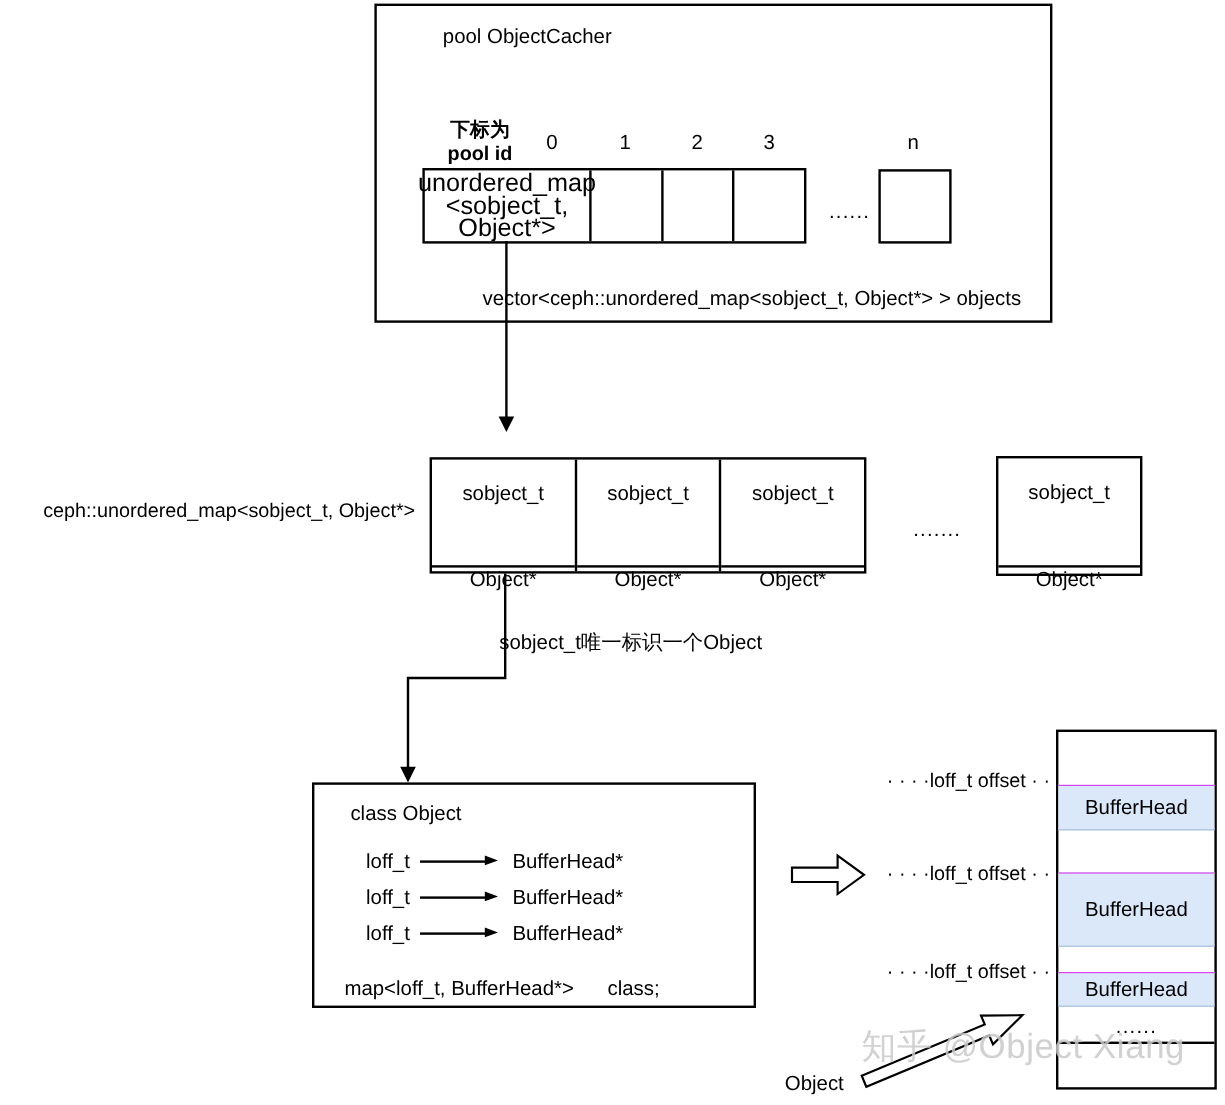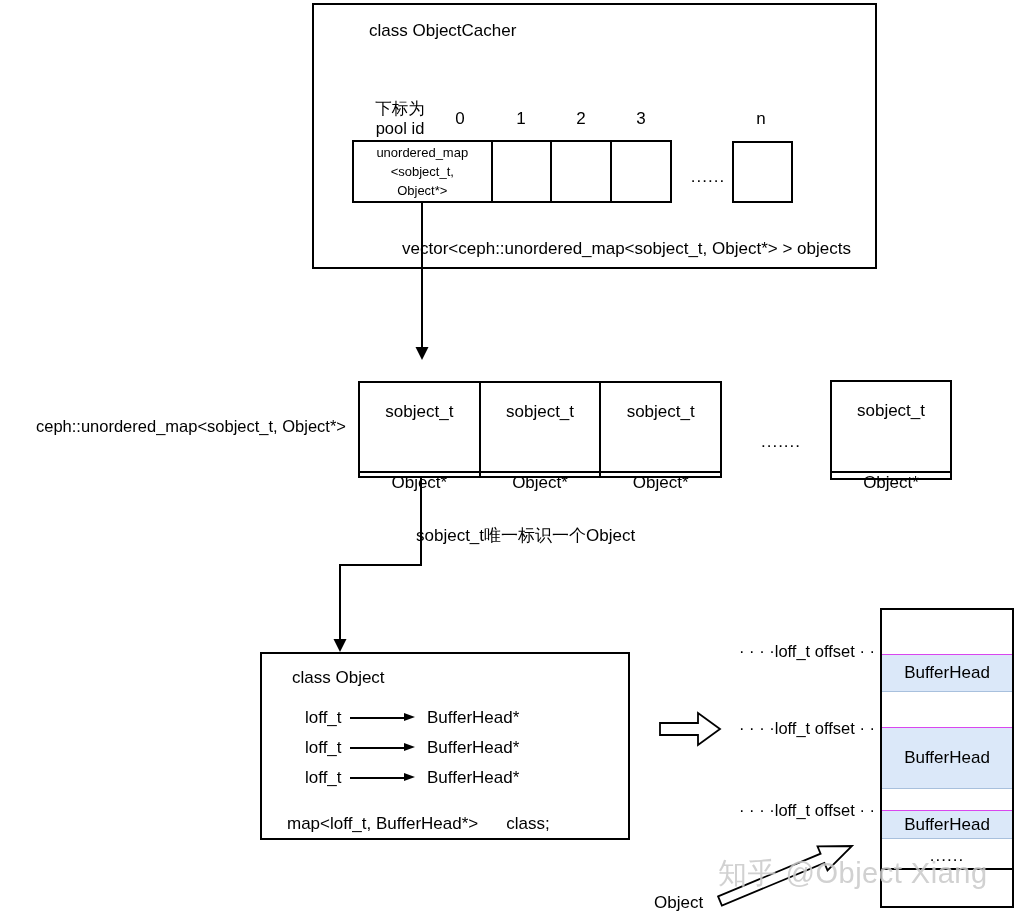--- a/index.html
+++ b/index.html
@@ -8,24 +8,24 @@
     font-family:"Liberation Sans","DejaVu Sans",sans-serif;color:#000;overflow:hidden;
   }
   .abs{position:absolute;}
   .box{position:absolute;border:2px solid #000;box-sizing:border-box;background:#fff;}
   .txt{position:absolute;font-size:17px;line-height:1.2;white-space:nowrap;}
   .ctr{display:flex;align-items:center;justify-content:center;text-align:center;}
 
   
   .oc-box{left:312px;top:3px;width:565px;height:266px;}
   .oc-title{left:55px;top:16px;}
-  .oc-note{left:40px;top:93px;width:92px;font-size:16.5px;line-height:20px;text-align:center;white-space:nowrap;}
+  .oc-note{left:40px;top:93px;width:92px;font-size:16.5px;line-height:20px;text-align:center;white-space:nowrap;font-weight:bold;}
   .idx{position:absolute;top:104px;width:22px;text-align:center;font-size:17px;}
   .pool-array{position:absolute;left:38px;top:135px;width:320px;height:63px;border:2px solid #000;box-sizing:border-box;display:flex;}
-  .pa-map{width:137px;font-size:13px;line-height:19px;}
+  .pa-map{width:137px;font-size:21px;line-height:19px;}
   .pa-cell{width:60px;border-left:2px solid #000;box-sizing:border-box;}
   .pa-dots{position:absolute;left:372px;top:162px;width:44px;text-align:center;font-size:17px;letter-spacing:1px;}
   .pa-ncell{position:absolute;left:418px;top:136px;width:61px;height:62px;border:2px solid #000;box-sizing:border-box;}
   .oc-vector{left:70px;top:234px;width:485px;text-align:center;font-size:17px;}
 
   
   .map-label{left:2px;top:417px;width:344px;text-align:right;font-size:16.5px;}
   .hash-table{left:358px;top:381px;width:364px;height:97px;display:flex;}
   .h-col{flex:1;display:flex;flex-direction:column;}
   .h-cell{flex:none;display:flex;align-items:center;justify-content:center;font-size:17px;}
@@ -84,21 +84,21 @@
       <path d="M421,478 L421,565 L340,565 L340,641" fill="none" stroke="#000" stroke-width="2"></path>
       <polygon points="333.5,639 346.5,639 340,652" fill="#000"></polygon>
     </g>
 
     <polygon points="660,723 698,723 698,713 720,729 698,745 698,735 660,735" fill="#fff" stroke="#000" stroke-width="1.8"></polygon>
 
     <polygon points="718.1,896.4 820.6,853.7 817.5,846.3 852,846 827.5,870.3 824.4,862.9 721.9,905.6" fill="#fff" stroke="#000" stroke-width="1.8"></polygon>
   </svg>
 
   <div class="box oc-box">
-    <div class="txt oc-title">class ObjectCacher</div>
+    <div class="txt oc-title">pool ObjectCacher</div>
 
     <div class="abs oc-note">
       <div>下标为</div>
       <div>pool id</div>
     </div>
 
     <span class="idx" style="left:135px;">0</span>
     <span class="idx" style="left:196px;">1</span>
     <span class="idx" style="left:256px;">2</span>
     <span class="idx" style="left:316px;">3</span>

